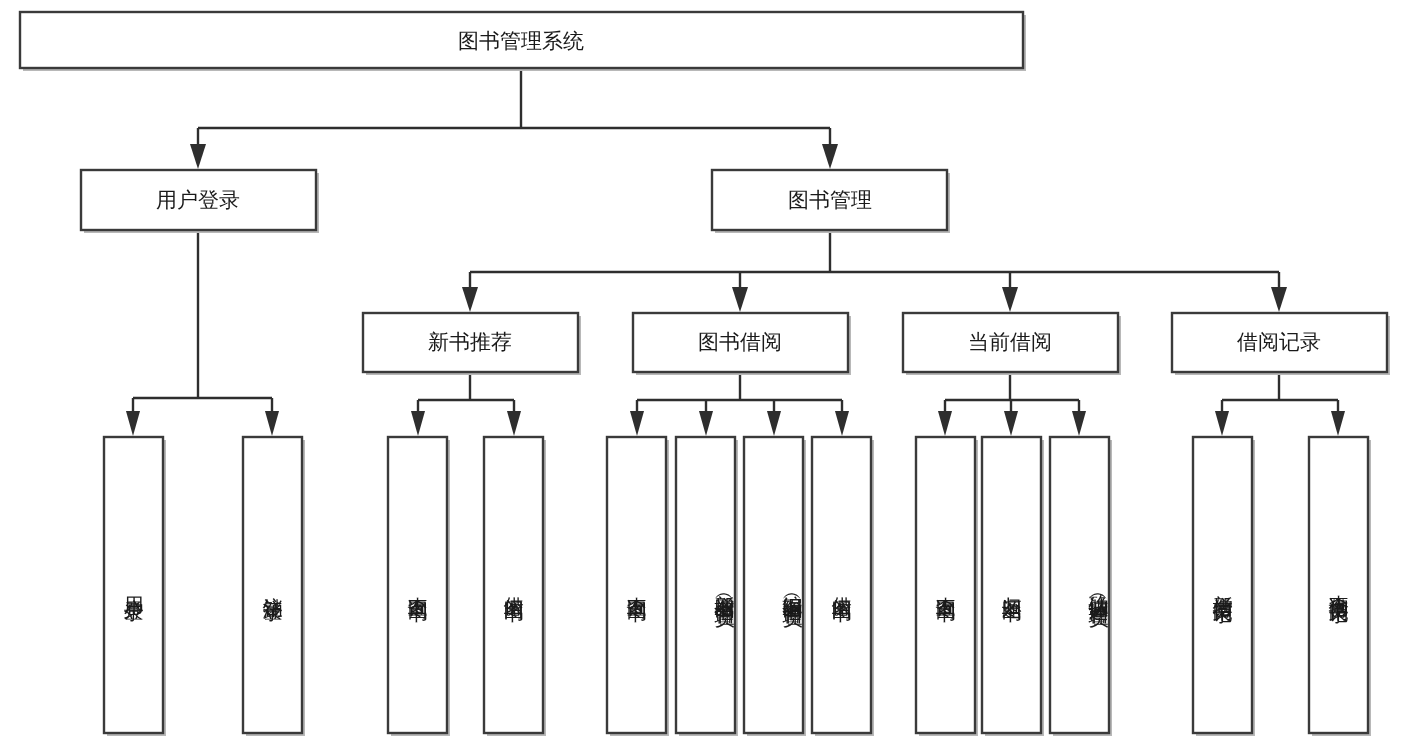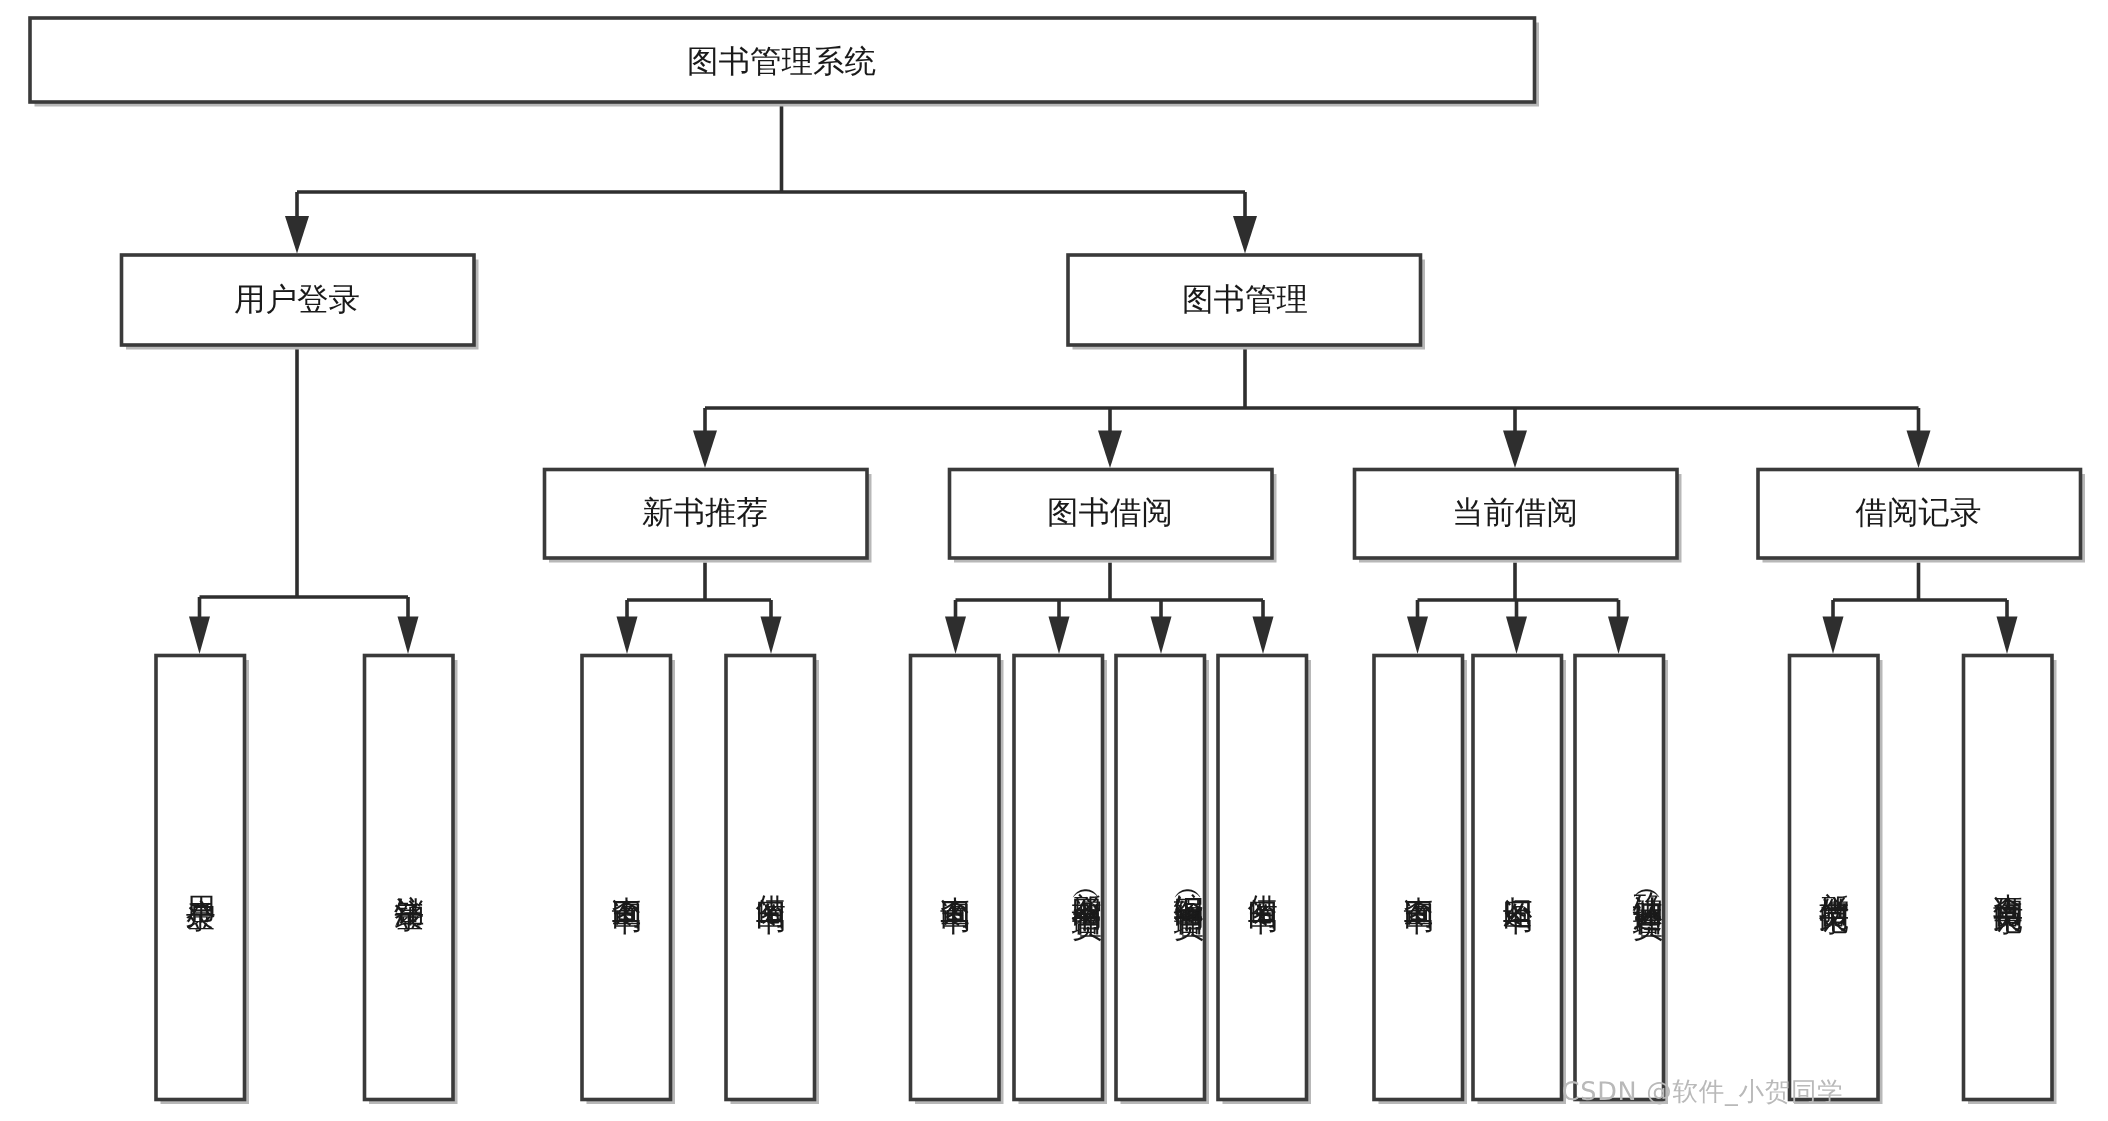--- a/index.html
+++ b/index.html
@@ -252,15 +252,14 @@
   <div class="node-label-v" style="left:607px; top:437px; width:59px; height:296px;">查询图书</div>
   <div class="node-label-v" style="left:676px; top:437px; width:59px; height:296px; align-items:flex-start; padding-top:6px; box-sizing:border-box;">新增图书（管理员）</div>
   <div class="node-label-v" style="left:744px; top:437px; width:59px; height:296px; align-items:flex-start; padding-top:6px; box-sizing:border-box;">编辑图书（管理员）</div>
   <div class="node-label-v" style="left:812px; top:437px; width:59px; height:296px;">借阅图书</div>
   <div class="node-label-v" style="left:916px; top:437px; width:59px; height:296px;">查询图书</div>
   <div class="node-label-v" style="left:982px; top:437px; width:59px; height:296px;">归还图书</div>
   <div class="node-label-v" style="left:1050px; top:437px; width:59px; height:296px; align-items:flex-start; padding-top:6px; box-sizing:border-box;">确认归还（管理员）</div>
   <div class="node-label-v" style="left:1193px; top:437px; width:59px; height:296px;">新增借阅记录</div>
   <div class="node-label-v" style="left:1309px; top:437px; width:59px; height:296px;">查询借阅记录</div>
 
-  <div class="watermark">CSDN @软件_小贺同学</div>
 
 </div>
 
 </body></html>

